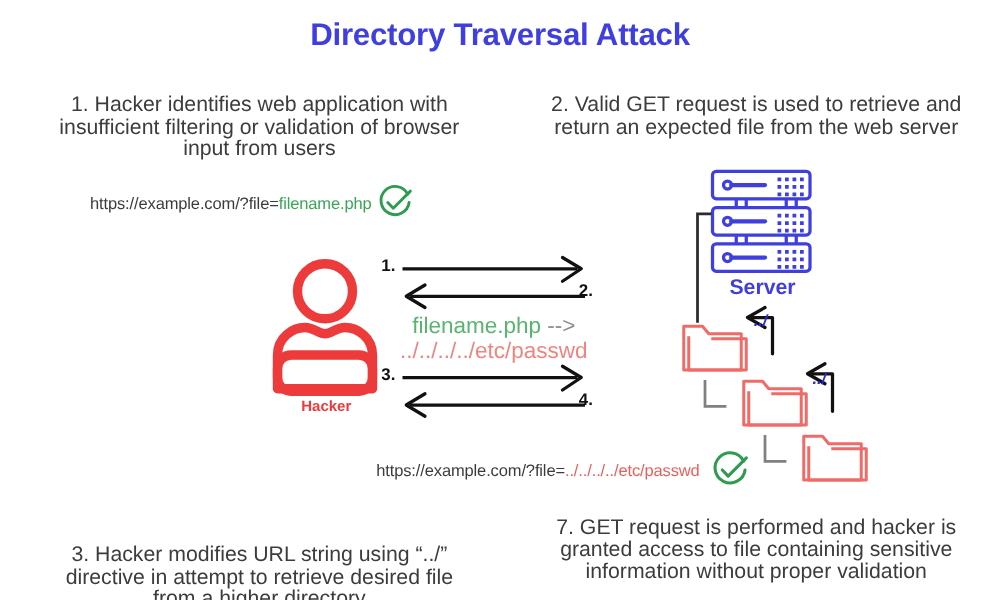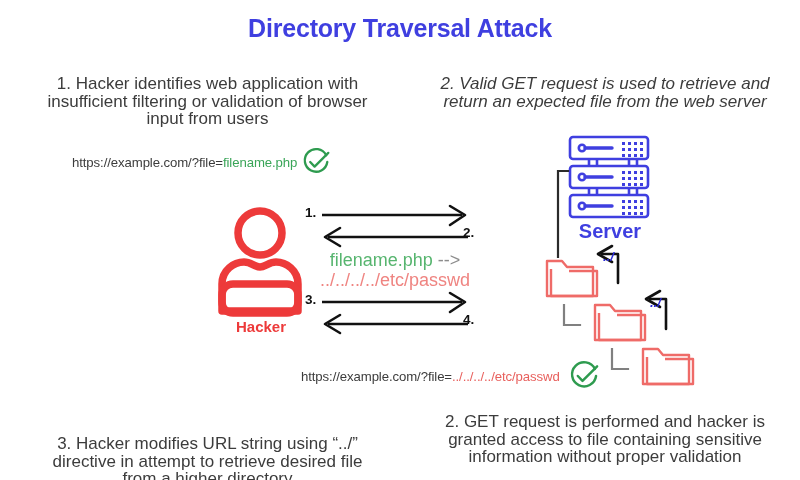--- a/index.html
+++ b/index.html
@@ -27,48 +27,48 @@
   }
 
   
   .caption {
     font-size: 17px;
     line-height: 17.5px;
     text-align: center;
     color: #3c3c3c;
   }
   #cap1 { left: 45px; top: 75px; width: 325px; }
-  #cap2 { left: 440px; top: 75px; width: 330px; font-style: italic; }
+  #cap2 { left: 440px; top: 75px; width: 330px; }
   #cap3 { left: 45px; top: 435px; width: 325px; }
   #cap4 { left: 440px; top: 413px; width: 330px; }
 
   
   .urlrow { display: flex; align-items: center; white-space: nowrap; text-align: center; }
   .urltext { font-size: 13.2px; color: #3c3c3c; letter-spacing: -0.1px; }
   .urltext .ok { color: #3aa558; }
   .urltext .bad { color: #e8605d; }
   .checkwrap { margin-left: 4px; display: flex; align-items: center; }
 
   #url1 { left: 72px; top: 147px; }
   #url2 { left: 257px; top: 360px; margin-left: 44px; }
 
   
   #hacker-icon { left: 213px; top: 206px; }
   #hacker-label {
     left: 196px; top: 318px; width: 130px;
     text-align: center;
-    font-size: 15px; font-weight: bold; color: #ed3a3a;
+    font-size: 12px; font-weight: bold; color: #ed3a3a;
   }
 
   
   #server-icon { left: 567px; top: 134px; }
   #server-label {
     left: 545px; top: 220px; width: 130px;
     text-align: center;
-    font-size: 20px; font-weight: bold; color: #3f3fe0;
+    font-size: 17px; font-weight: bold; color: #3f3fe0;
   }
 
   
   #arrows { left: 300px; top: 203px; }
   .arrownum {
     font-size: 13.5px; font-weight: bold; color: #111;
   }
   #num1 { left: 305px; top: 205px; }
   #num2 { left: 463px; top: 225px; }
   #num3 { left: 305px; top: 292px; }
@@ -99,21 +99,21 @@
 </head>
 <body>
 
 <div class="canvas">
 
   <div class="abs" id="title">Directory Traversal Attack</div>
 
   <div class="abs caption" id="cap1">1. Hacker identifies web application with insufficient filtering or validation of browser input from users</div>
   <div class="abs caption" id="cap2">2. Valid GET request is used to retrieve and return an expected file from the web server</div>
   <div class="abs caption" id="cap3">3. Hacker modifies URL string using “../” directive in attempt to retrieve desired file from a higher directory</div>
-  <div class="abs caption" id="cap4">2. GET request is performed and hacker is granted access to file containing sensitive information without proper validation</div>
+  <div class="abs caption" id="cap4">7. GET request is performed and hacker is granted access to file containing sensitive information without proper validation</div>
 
   <div class="abs urlrow" id="url1">
     <span class="urltext"><span>https://example.com/?file=</span><span class="ok">filename.php</span></span>
     <span class="checkwrap">
       <svg width="30" height="30" viewBox="0 0 30 30" aria-hidden="true">
         <path d="M25.2 8.3 A11.3 11.3 0 1 0 26.3 15" fill="none" stroke="#2e9b4f" stroke-width="2.3" stroke-linecap="round"></path>
         <path d="M9.2 15 L13.6 19.6 L27.3 5.9" fill="none" stroke="#2e9b4f" stroke-width="2.3" stroke-linecap="round" stroke-linejoin="round"></path>
       </svg>
     </span>
   </div>

